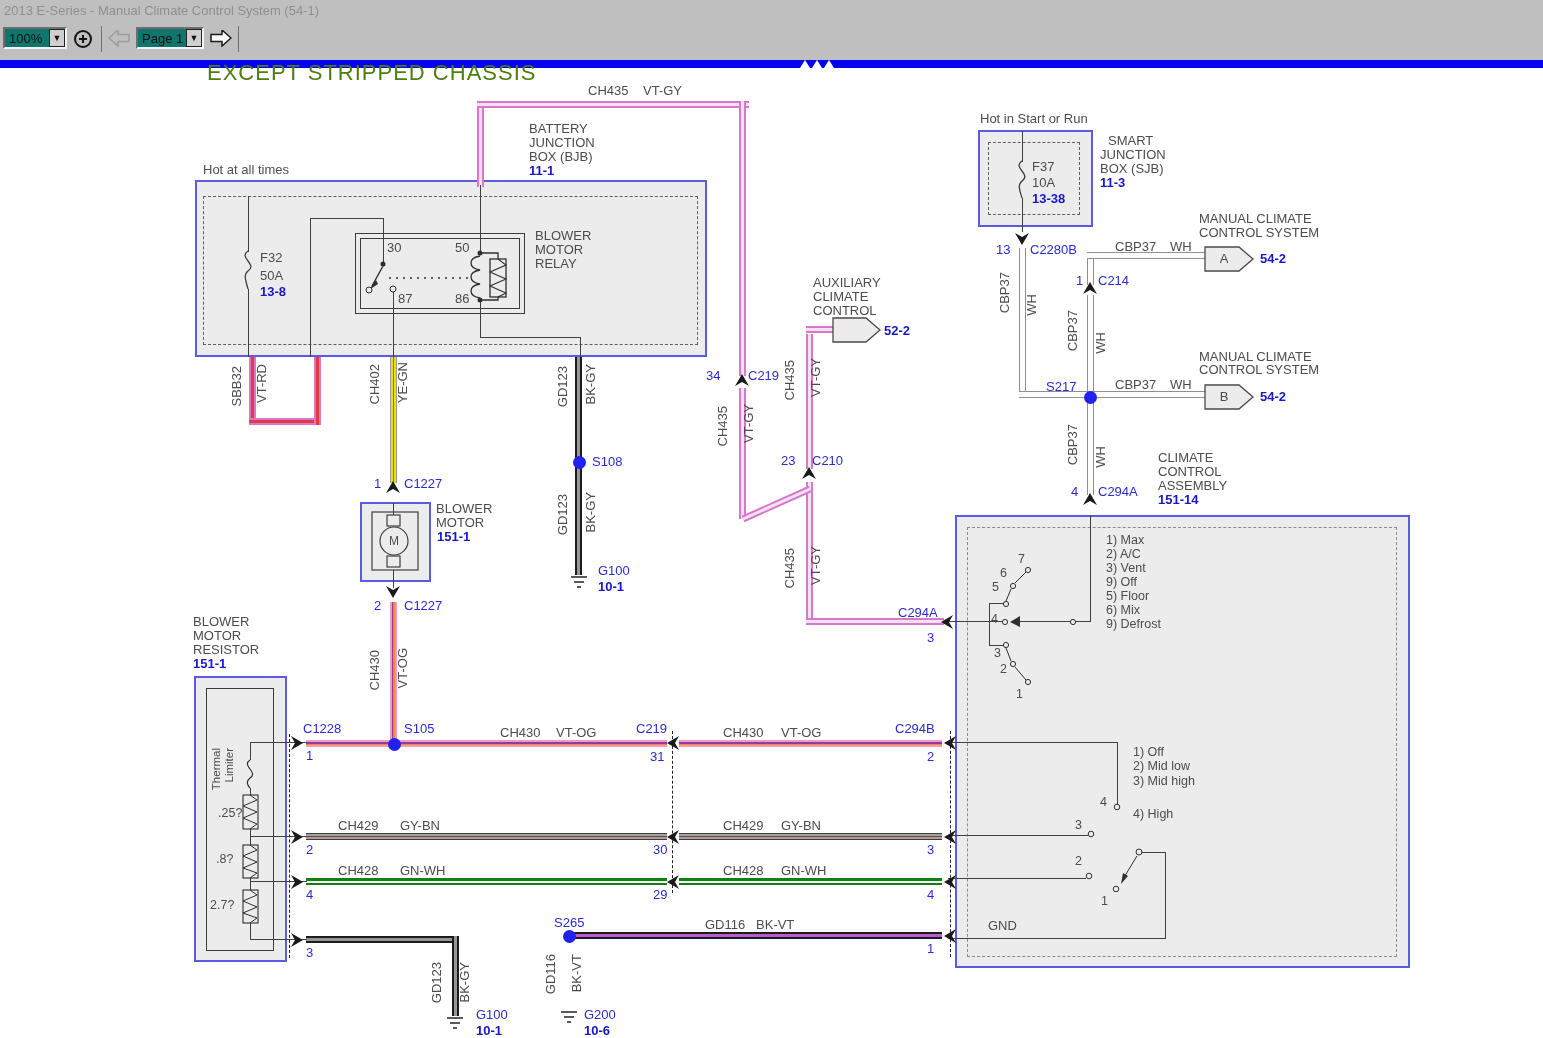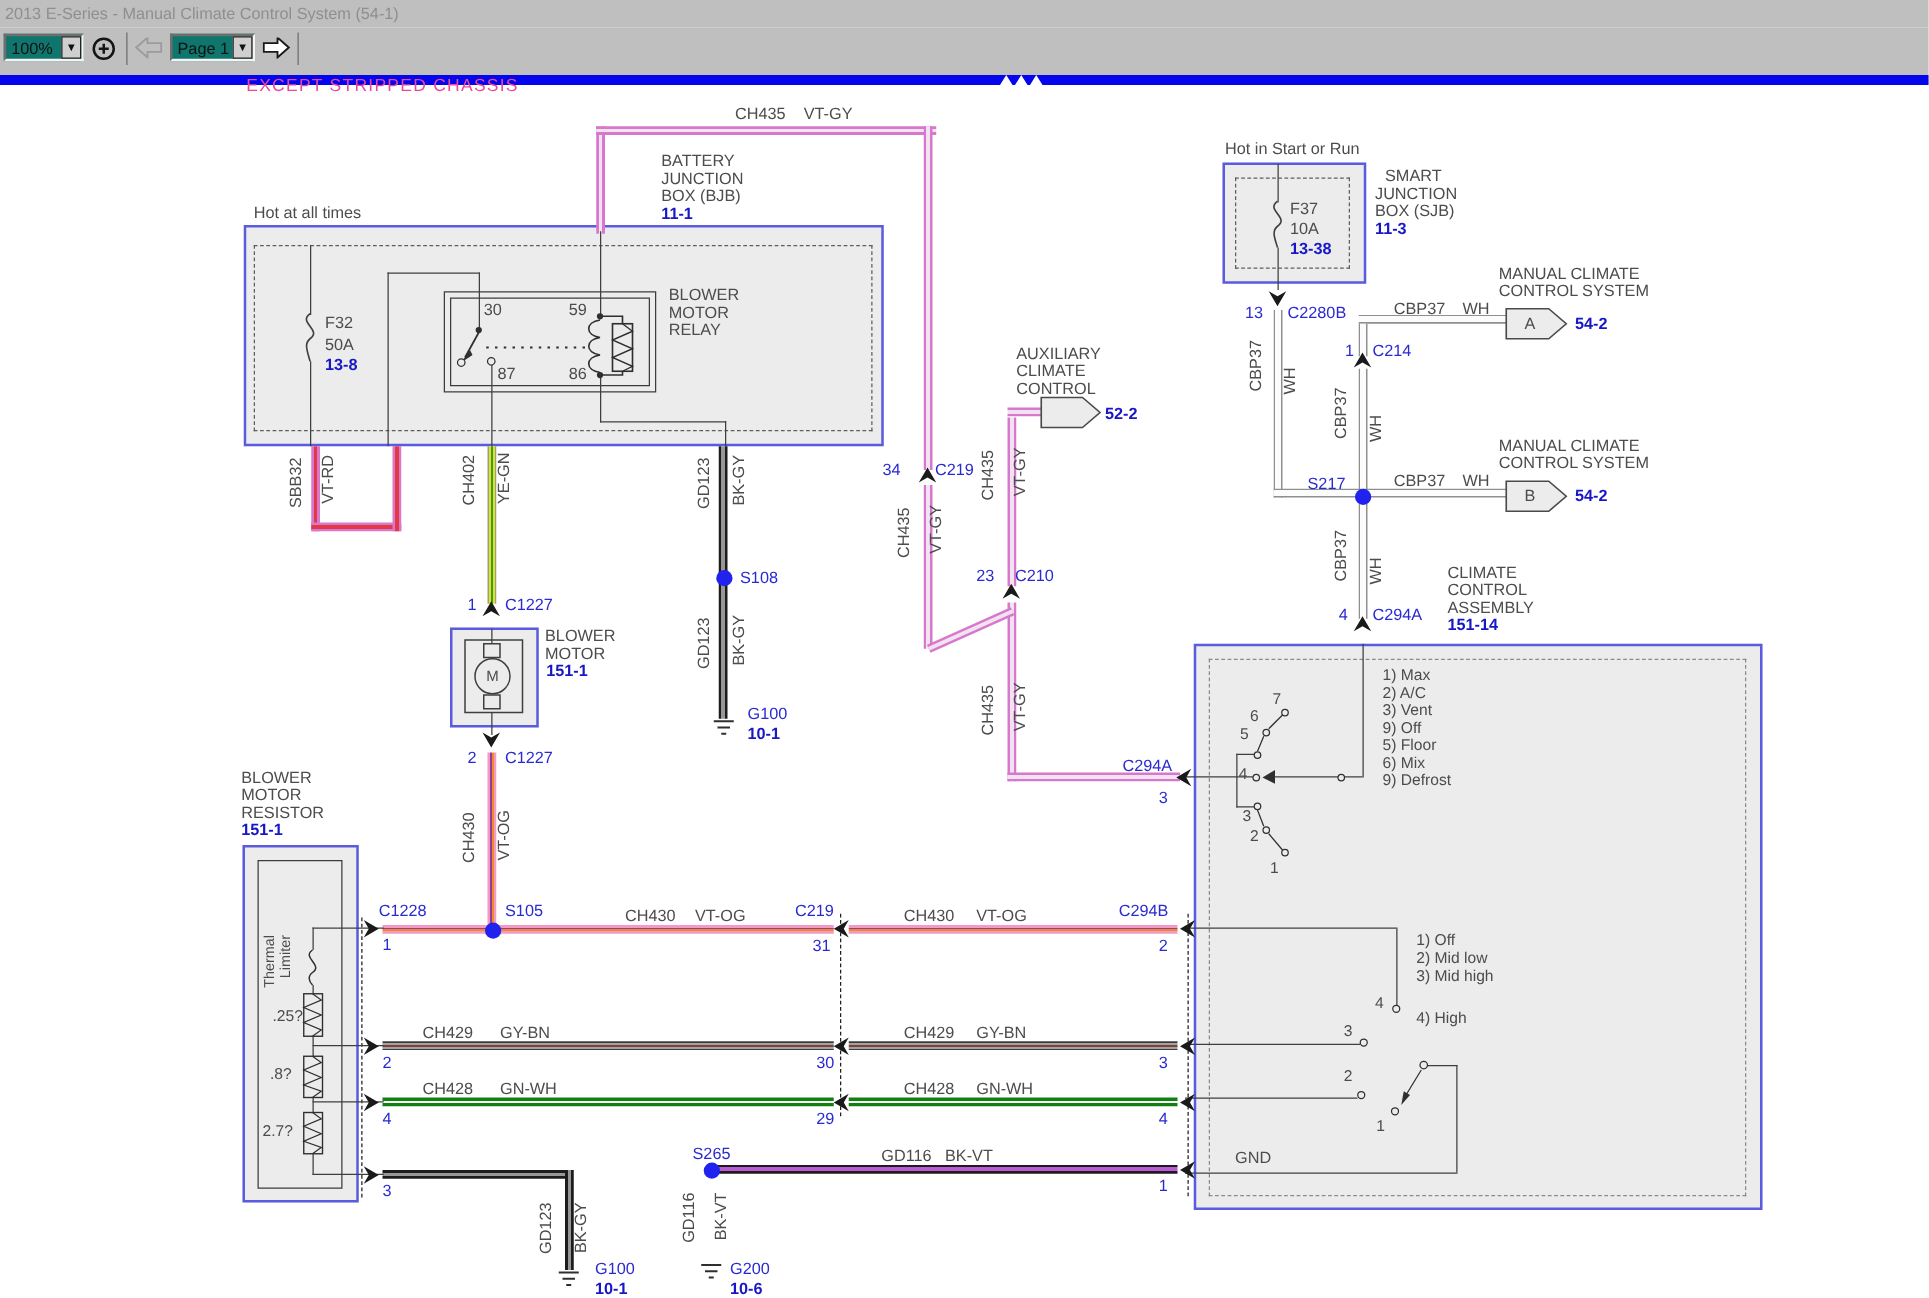--- a/index.html
+++ b/index.html
@@ -306,35 +306,35 @@
       <polygon points="1205,247 1239,247 1253,259 1239,271 1205,271"></polygon>
       <polygon points="1205,385 1239,385 1253,397 1239,409 1205,409"></polygon>
     </g>
   </svg>
 
   <div class="dot" style="left:573px;top:456px;"></div>
   <div class="dot" style="left:388px;top:738px;"></div>
   <div class="dot" style="left:1084px;top:391px;"></div>
   <div class="dot" style="left:563px;top:930px;"></div>
 
-  <div class="abs" style="left:197px;top:60px;font-size:14px;color:#ec4899;letter-spacing:1px;">EXCEPT STRIPPED CHASSIS</div>
+  <div class="abs" style="left:207px;top:60px;font-size:22px;color:#4d7c0f;letter-spacing:1px;">EXCEPT STRIPPED CHASSIS</div>
 
   <div class="g" style="left:588px;top:84px;">CH435</div>
   <div class="g" style="left:643px;top:84px;">VT-GY</div>
 
   <div class="g" style="left:529px;top:122px;">BATTERY</div>
   <div class="g" style="left:529px;top:136px;">JUNCTION</div>
   <div class="g" style="left:529px;top:150px;">BOX (BJB)</div>
   <div class="bb" style="left:529px;top:164px;">11-1</div>
   <div class="g" style="left:203px;top:163px;">Hot at all times</div>
   <div class="g" style="left:260px;top:251px;">F32</div>
   <div class="g" style="left:260px;top:269px;">50A</div>
   <div class="bb" style="left:260px;top:285px;">13-8</div>
   <div class="g" style="left:387px;top:241px;">30</div>
-  <div class="g" style="left:455px;top:241px;">59</div>
+  <div class="g" style="left:455px;top:241px;">50</div>
   <div class="g" style="left:398px;top:292px;">87</div>
   <div class="g" style="left:455px;top:292px;">86</div>
   <div class="g" style="left:535px;top:229px;">BLOWER</div>
   <div class="g" style="left:535px;top:243px;">MOTOR</div>
   <div class="g" style="left:535px;top:257px;">RELAY</div>
 
   <div class="g rot" style="left:230px;top:366px;">SBB32</div>
   <div class="g rot" style="left:255px;top:364px;">VT-RD</div>
   <div class="g rot" style="left:368px;top:364px;">CH402</div>
   <div class="g rot" style="left:396px;top:362px;">YE-GN</div>

